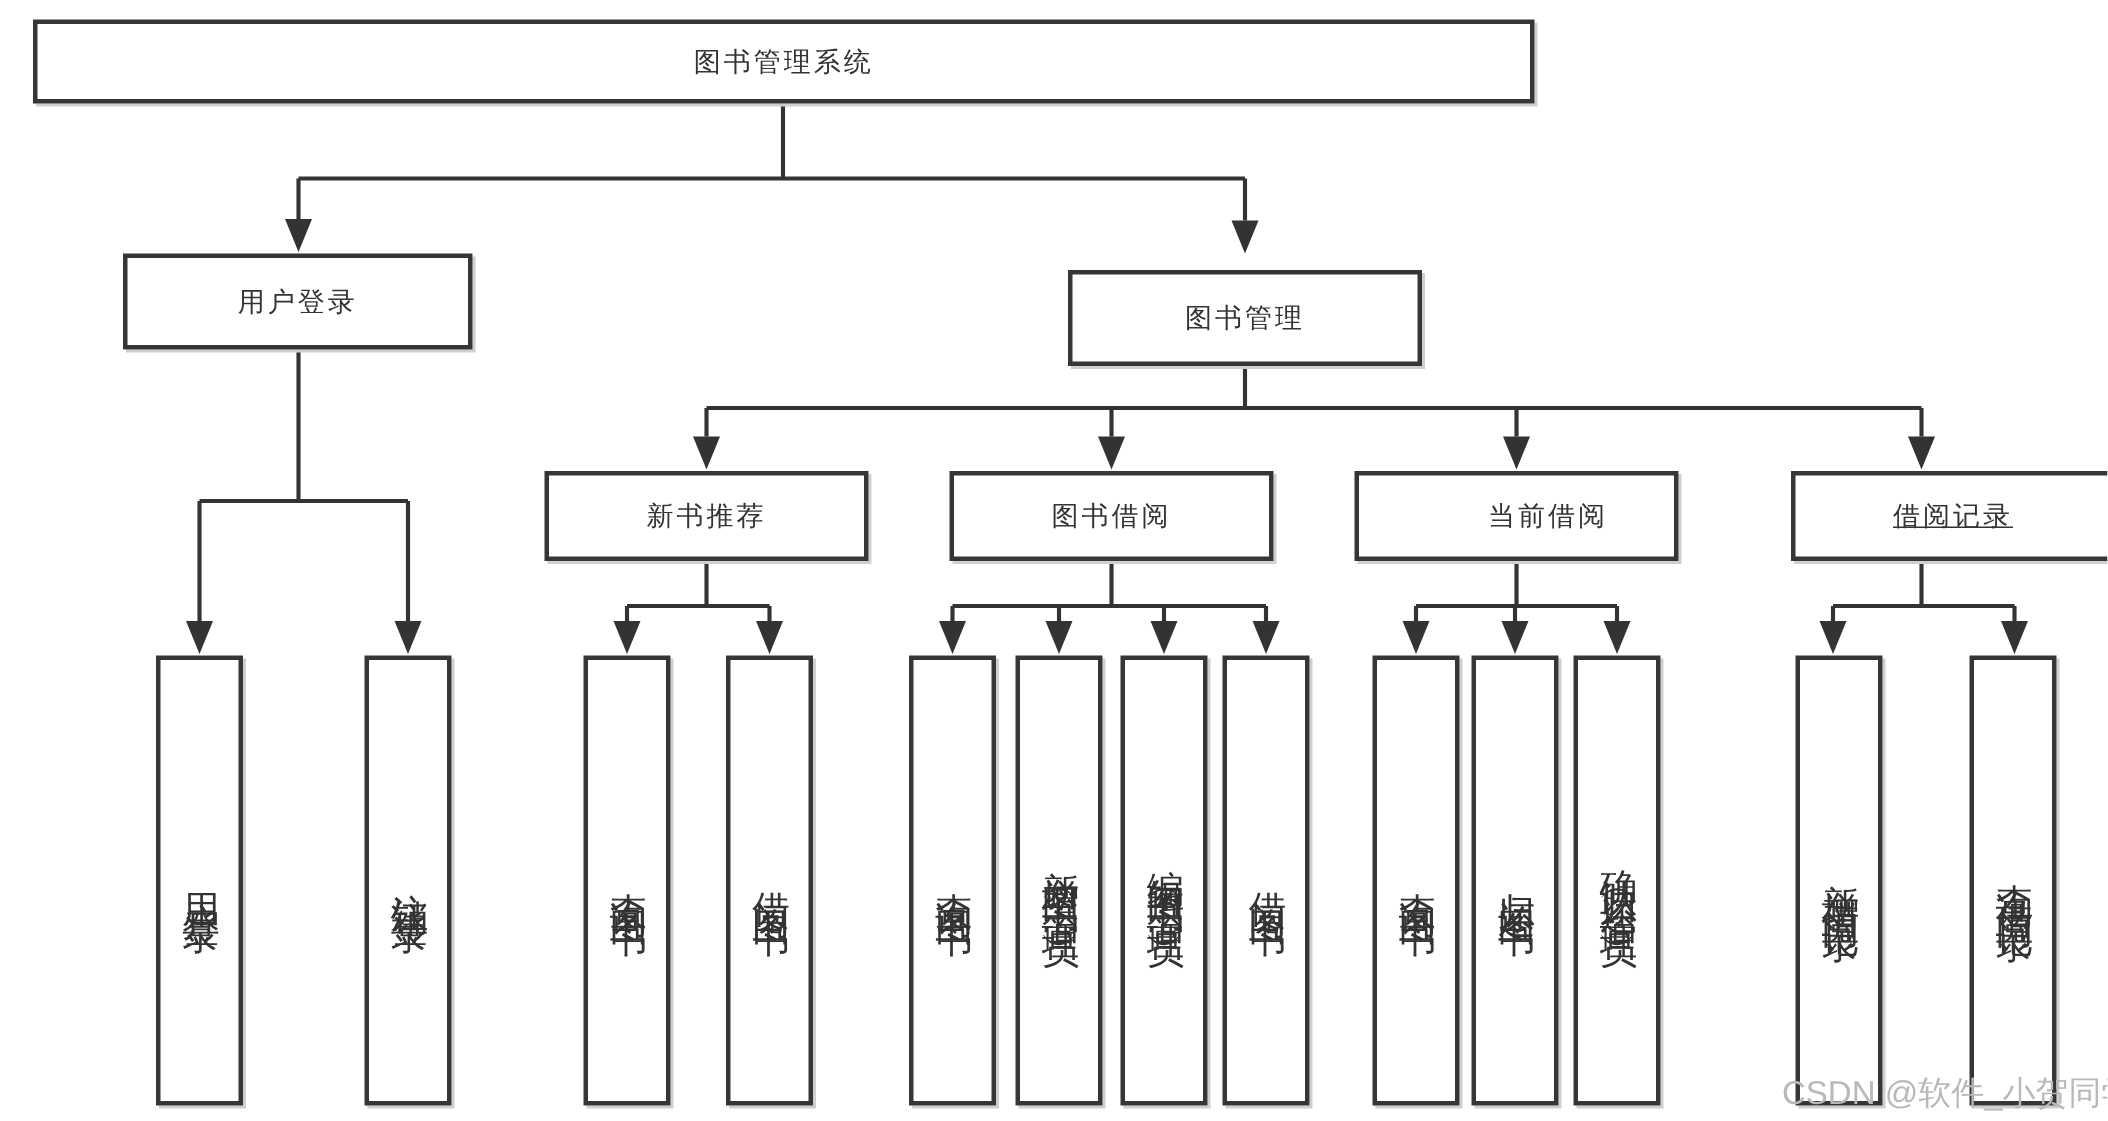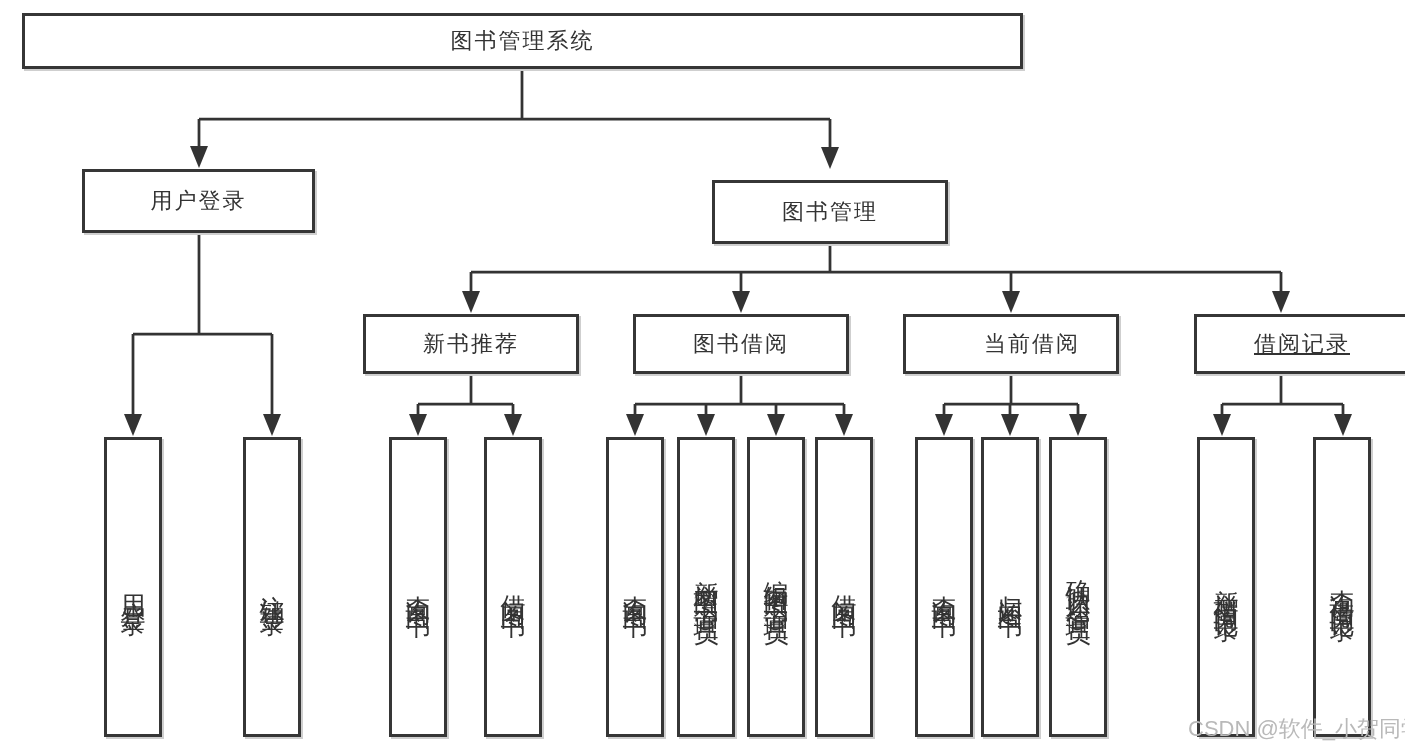--- a/index.html
+++ b/index.html
@@ -30,21 +30,21 @@
     position: absolute;
     background: #ffffff;
     border: 3px solid #363636;
     box-shadow: 2px 2px 0 #cfcfcf;
     box-sizing: border-box;
     display: flex;
     align-items: center;
     justify-content: center;
     color: #333333;
   }
-  .hnode { font-size: 22px; letter-spacing: 2px; }
+  .hnode { font-size: 18px; letter-spacing: 2px; }
   .leaf  { font-size: 25px; }
   .leaf span {
     writing-mode: vertical-rl;
     letter-spacing: 6px;
     line-height: 1;
     white-space: nowrap;
   }
   .watermark {
     position: absolute;
     left: 1188px;

